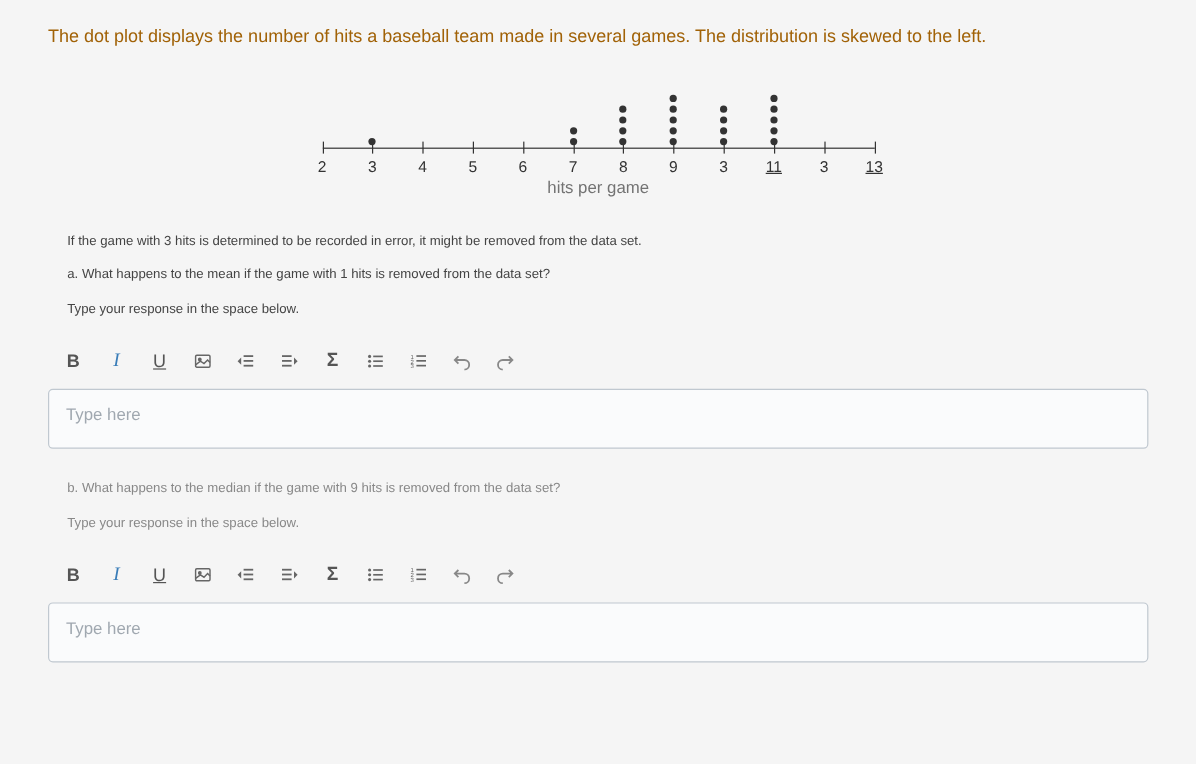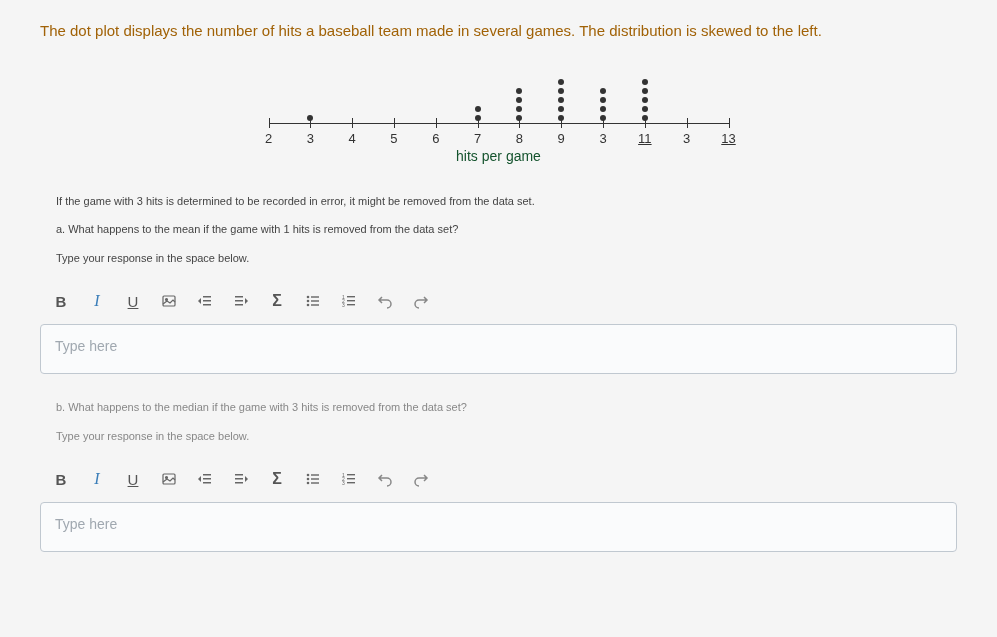--- a/index.html
+++ b/index.html
@@ -55,21 +55,21 @@
       background: #333;
       border-radius: 50%;
       transform: translateX(-50%);
     }
     .axis-title {
       position: absolute;
       top: 85px;
       left: 50%;
       transform: translateX(-50%);
       font-size: 14px;
-      color: #14532d;
+      color: #737373;
     }
     .sub-text {
       font-size: 11px;
       color: #444;
       margin: 12px 16px;
       line-height: 1.5;
     }
     .toolbar {
       display: flex;
       align-items: center;
@@ -232,21 +232,21 @@
         <path d="M11 4 L14 7 L11 10 M14 7 L6 7 A4 4 0 0 0 6 15"></path>
       </svg>
   </button>
 </div>
 
 <div class="editor">
   <span class="editor-placeholder">Type here</span>
 </div>
 
 <div class="section-b">
-  <div class="sub-text faded">b. What happens to the median if the game with 3 hits is removed from the data set?</div>
+  <div class="sub-text faded">b. What happens to the median if the game with 9 hits is removed from the data set?</div>
   <div class="sub-text faded">Type your response in the space below.</div>
 
   <div class="toolbar">
     <button class="tool-btn bold">B</button>
     <button class="tool-btn italic">I</button>
     <button class="tool-btn underline">U</button>
     <button class="tool-btn">
       <svg viewBox="0 0 16 16" fill="none" stroke="#666" stroke-width="1.2">
           <rect x="2" y="3" width="12" height="10" rx="1"></rect>
           <circle cx="5.5" cy="6.5" r="1" fill="#666"></circle>

